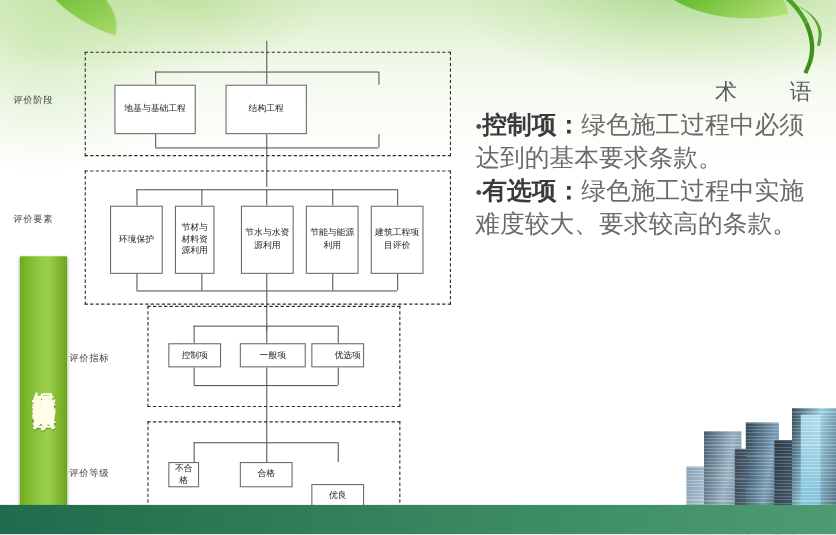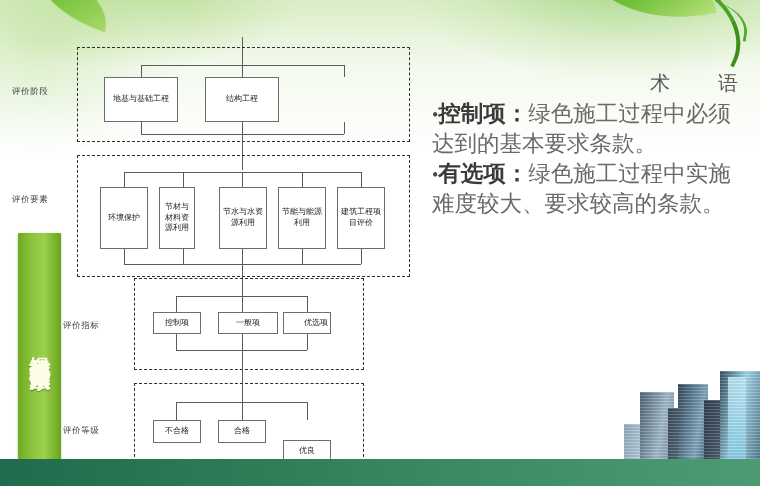--- a/index.html
+++ b/index.html
@@ -309,21 +309,21 @@
     <div class="line v" style="left:242px; top:350px; height:52px;"></div>
 
     <div class="stage-label" style="left:63px; top:425px;">评价等级</div>
     <div class="group" style="left:134px; top:383px; width:230px; height:79px;"></div>
 
     <div class="line h" style="left:176px; top:402px; width:131px;"></div>
     <div class="line v" style="left:176px; top:402px; height:18px;"></div>
     <div class="line v" style="left:242px; top:402px; height:18px;"></div>
     <div class="line v" style="left:307px; top:402px; height:18px;"></div>
 
-    <div class="node" style="left:153px; top:420px; width:48px; height:23px;">不合格</div>
+    <div class="node" style="left:153px; top:420px; width:28px; height:23px;">不合格</div>
     <div class="node" style="left:218px; top:420px; width:48px; height:23px;">合格</div>
     <div class="node" style="left:283px; top:420px; width:48px; height:23px;margin-top:20px;">优良</div>
   </div>
 
   <div class="terms">
     <div class="terms-title">术　语</div>
 
     <p class="term-item">
       <span class="bullet">•</span><span class="kw">控制项：</span><span>绿色施工过程中必须达到的基本要求条款。</span>
     </p>

